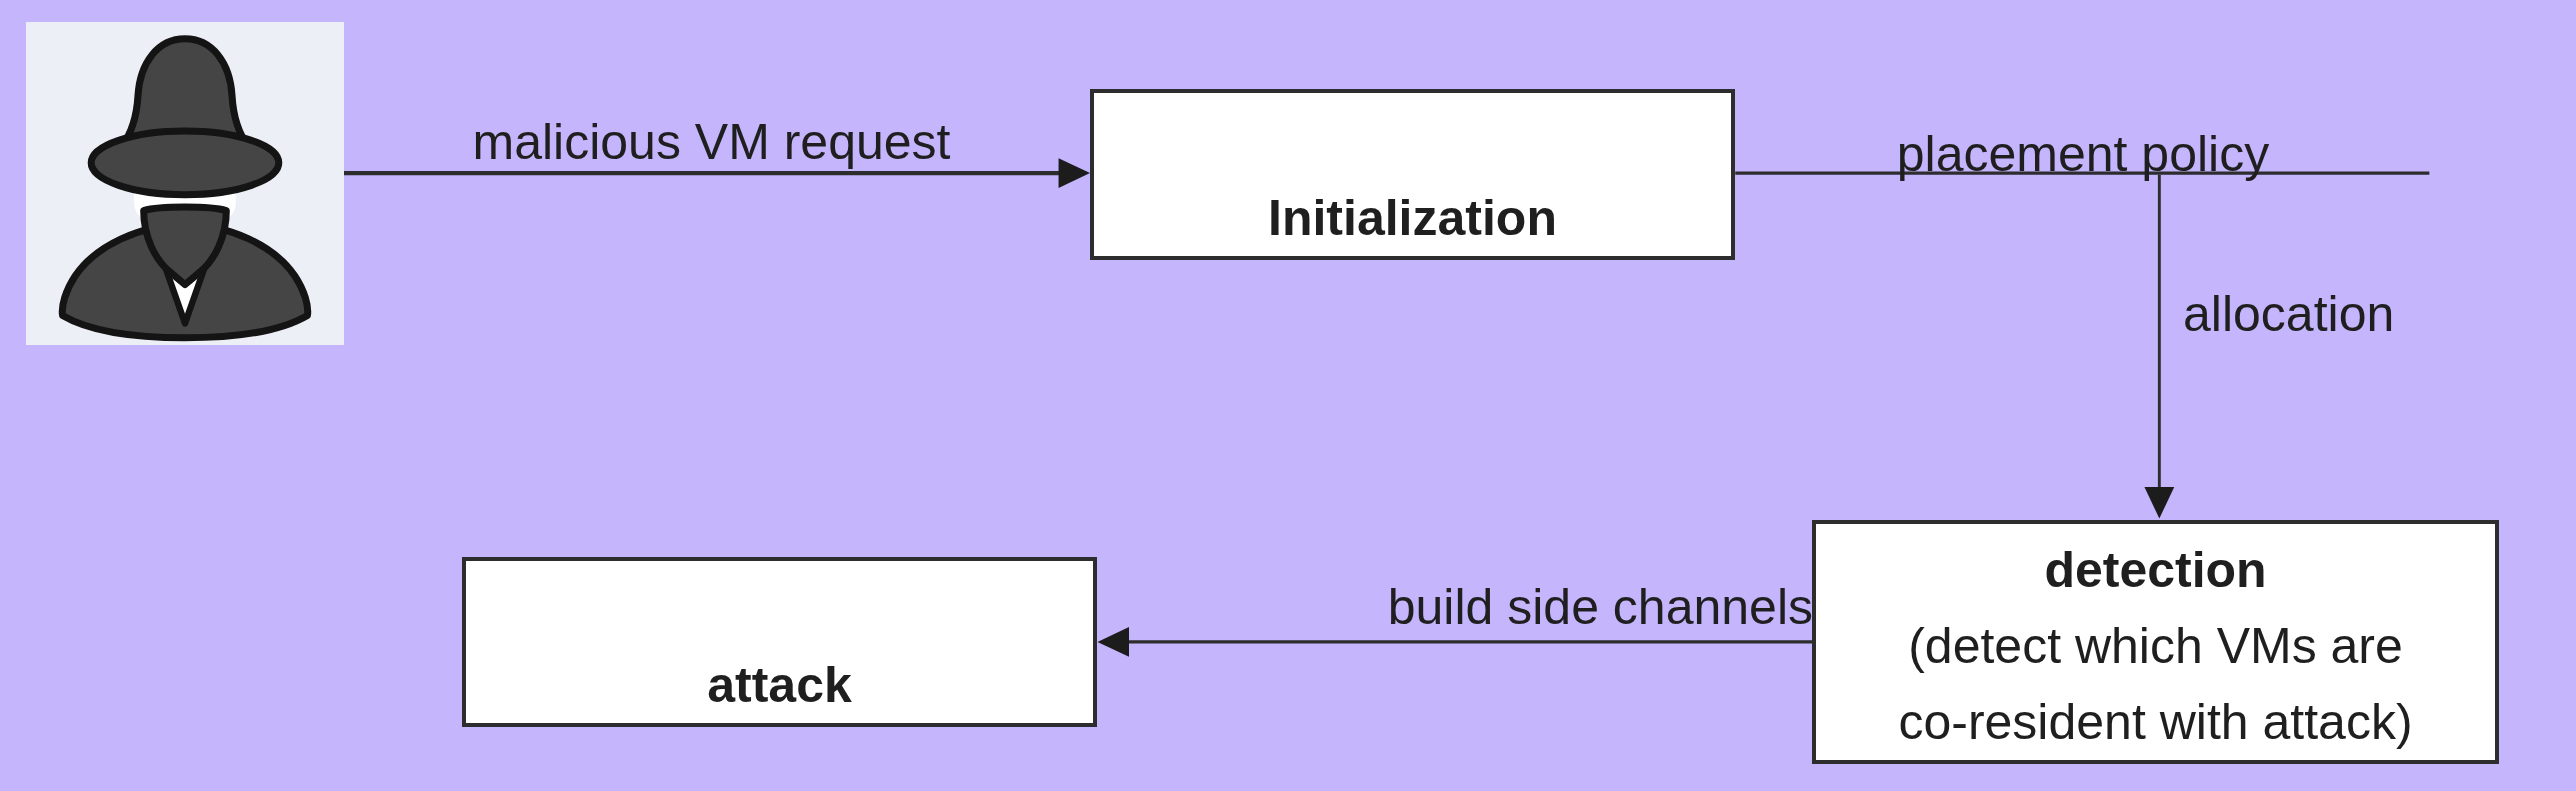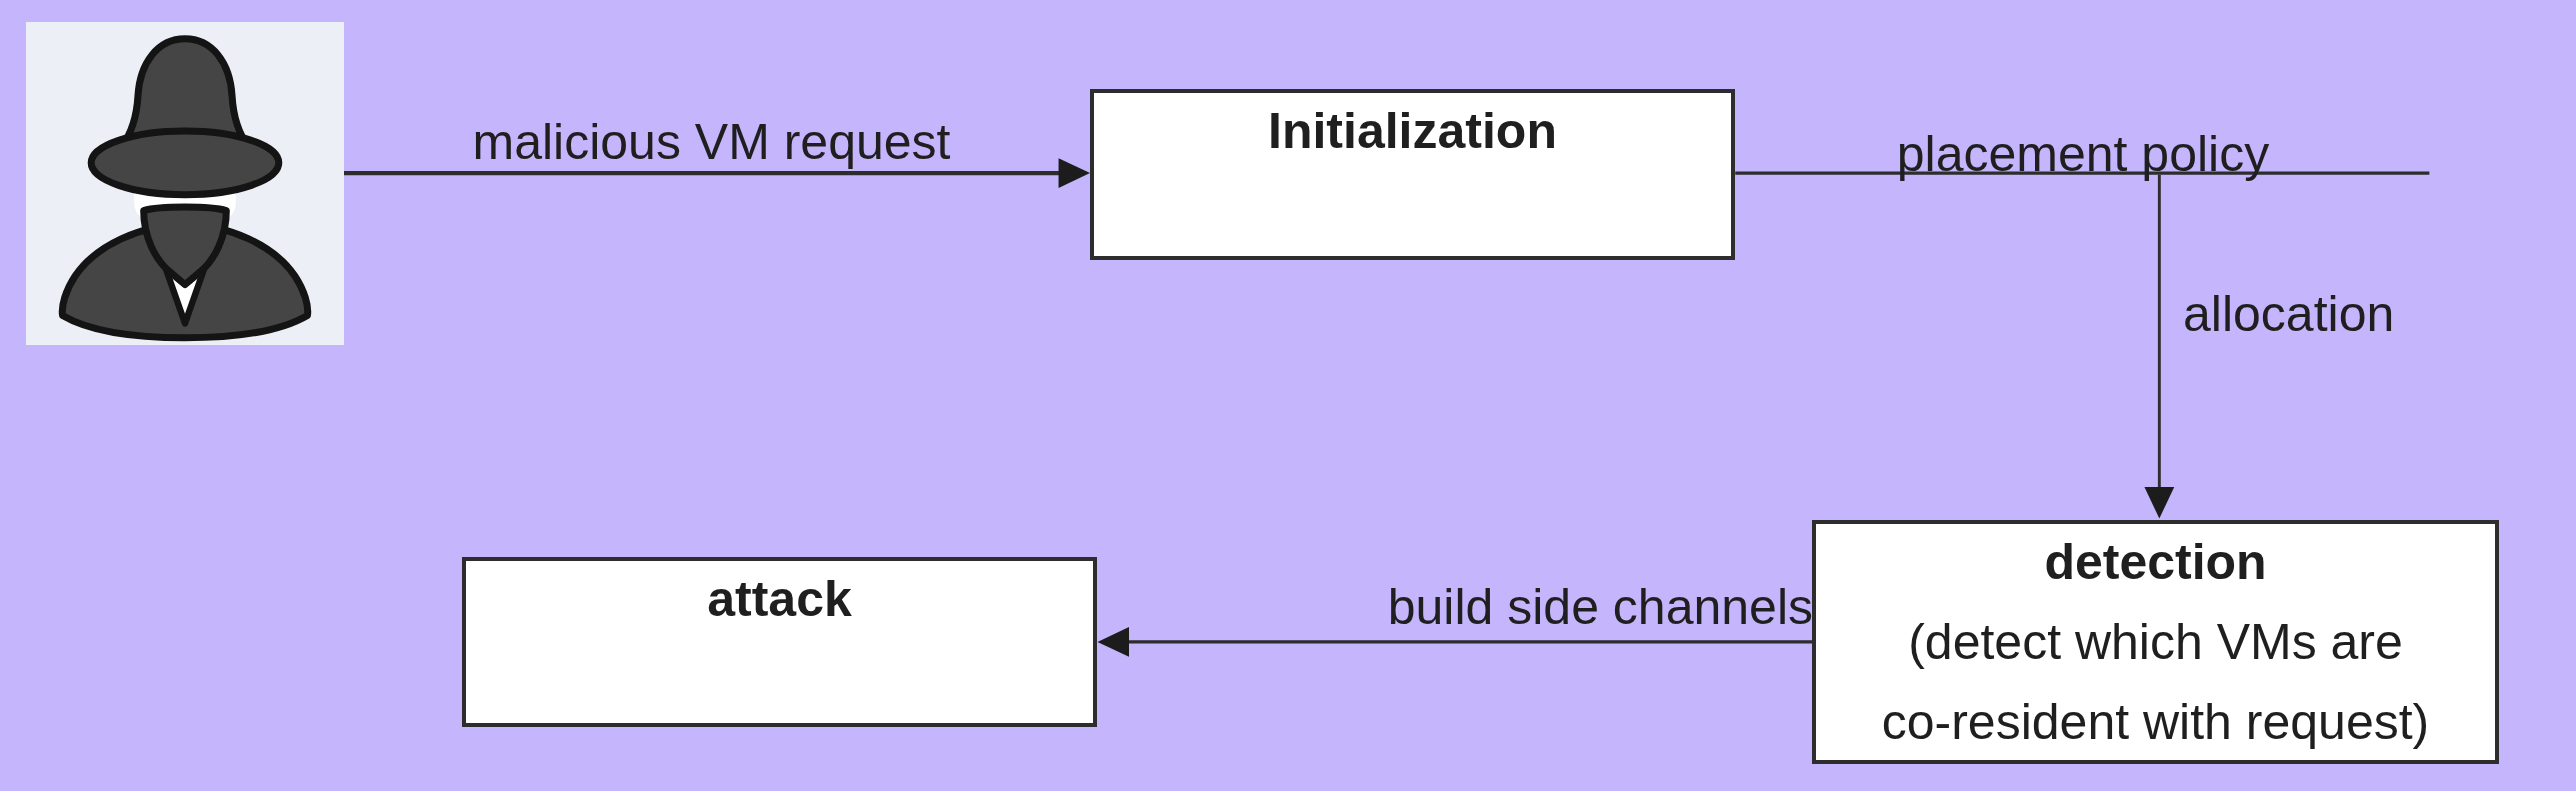--- a/index.html
+++ b/index.html
@@ -27,21 +27,21 @@
   .flow-line { stroke: #2d2d2d; fill: none; }
   .flow-head { fill: #1c1c1c; stroke: none; }
 
   .node-box {
     position: absolute;
     box-sizing: border-box;
     border: 4.1px solid #2d2d2d;
     background: #ffffff;
     display: flex;
     flex-direction: column;
-    justify-content: space-between;
+    justify-content: flex-end;
     align-items: center;
     text-align: center;
     color: #1f1f1f;
   }
   .node-title {
     font-size: 50px;
     font-weight: 700;
     line-height: 76px;
     white-space: nowrap;
   }
@@ -124,21 +124,21 @@
 
   <div class="edge-label" id="lbl-build">build side channels</div>
 
   <div class="node-box" id="box-initialization">
     <div class="node-title">Initialization</div>
   </div>
 
   <div class="node-box" id="box-detection">
     <div class="node-title">detection</div>
     <div class="node-sub">(detect which VMs are</div>
-    <div class="node-sub">co-resident with request)</div>
+    <div class="node-sub">co-resident with attack)</div>
   </div>
 
   <div class="node-box" id="box-attack">
     <div class="node-title">attack</div>
   </div>
 
 </div>
 
 
 </body></html>

